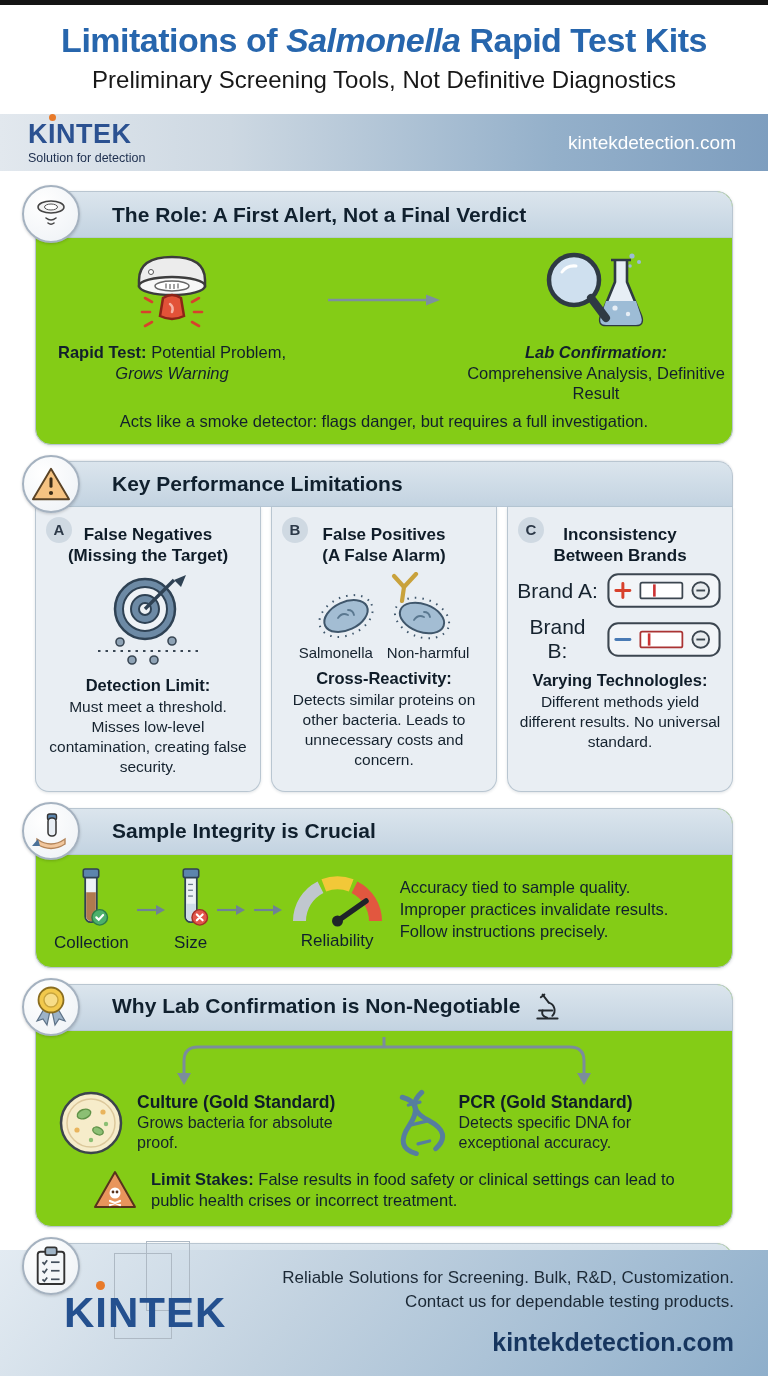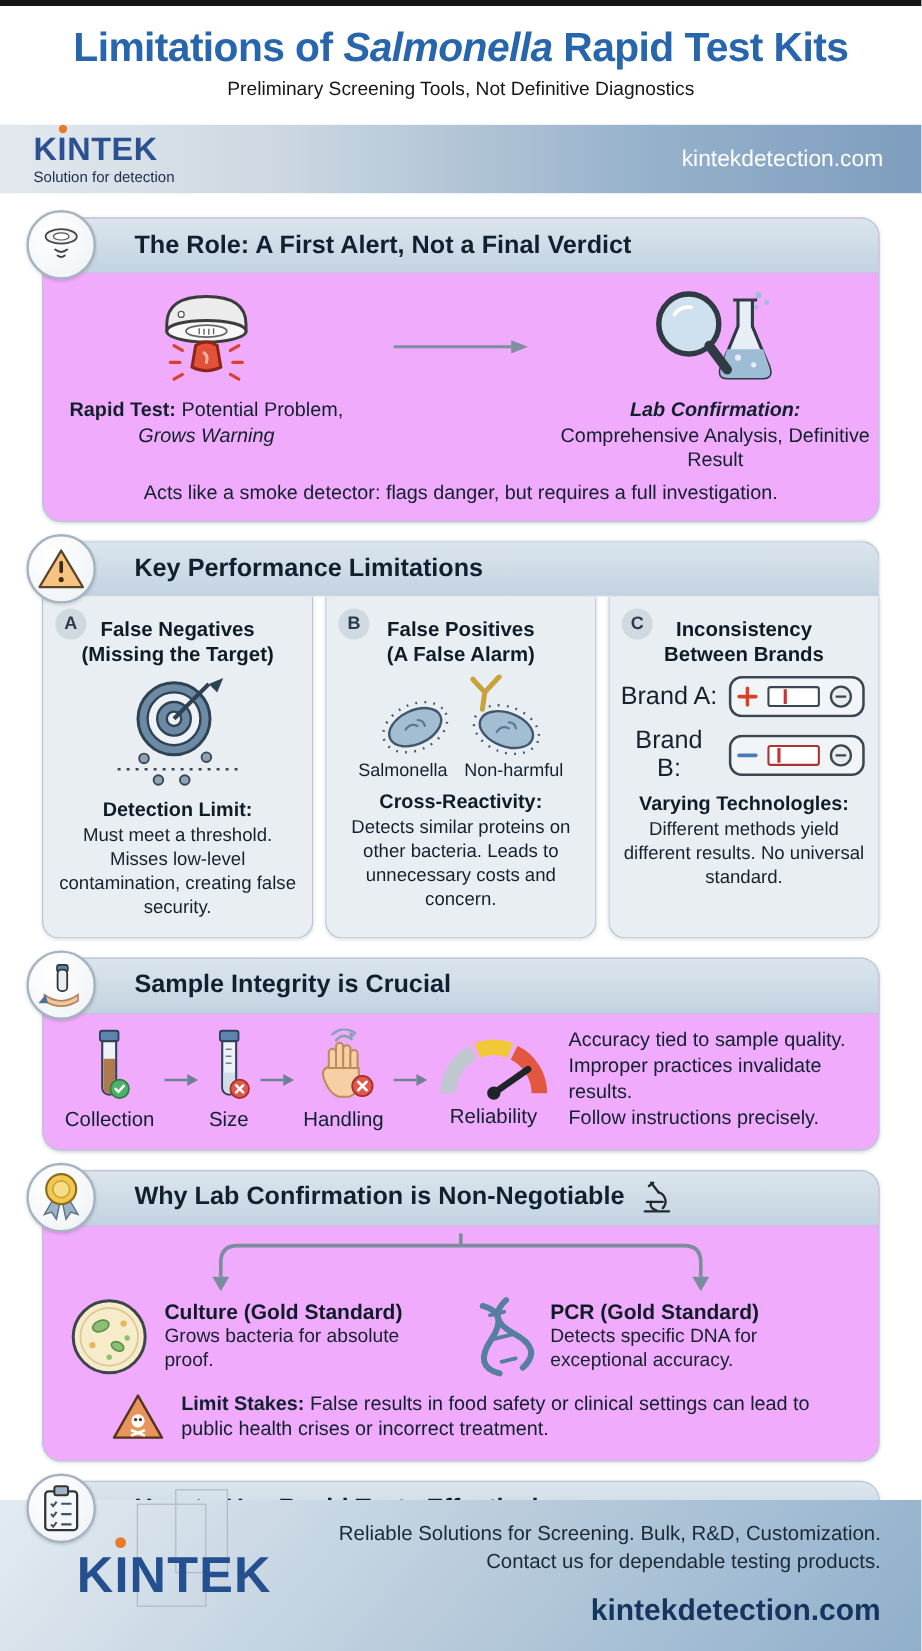--- a/index.html
+++ b/index.html
@@ -4,35 +4,35 @@
 <style>
   * { margin:0; padding:0; box-sizing:border-box; }
   body { font-family:"Liberation Sans", sans-serif; background:#ffffff; }
   .page { width:768px; height:1376px; position:relative; overflow:hidden; background:#ffffff; }
   .topline { height:5px; background:#141414; }
 
   
   .top { text-align:center; padding:16px 10px 10px; }
   .title { font-size:34px; font-weight:bold; color:#2766ad; letter-spacing:-.5px; }
   .title i { font-style:italic; }
-  .subtitle { font-size:16px; color:#181818; margin-top:6px; font-weight:400; }
+  .subtitle { font-size:24px; color:#181818; margin-top:6px; font-weight:400; }
 
   
   .brandbar { height:57px; margin-top:10px; display:flex; align-items:center; justify-content:space-between;
     padding:0 32px 0 28px;
     background:linear-gradient(90deg,#e2e8ee 0%,#cdd8e2 30%,#94b0ca 72%,#7e9ebf 100%); }
   .b-logo { font-size:27px; font-weight:bold; color:#2b5191; letter-spacing:.5px; line-height:1; position:relative; display:inline-block; }
   .logo-dot { position:absolute; top:-7px; left:21px; width:7px; height:7px; border-radius:50%; background:#e87a2a; }
   .b-tag { font-size:12.5px; color:#203150; margin-top:3px; }
   .b-site { color:#ffffff; font-size:19px; }
 
   
   main { padding-top:20px; }
   .card { position:relative; margin:0 35px 16px; border:1px solid #b9c6d1; border-radius:16px;
-          background:#f0abfc; box-shadow:0 1px 3px rgba(40,60,80,.18); }
+          background:#84cc16; box-shadow:0 1px 3px rgba(40,60,80,.18); }
   .card-head { display:flex; align-items:center; height:46px; padding-left:76px;
           background:linear-gradient(#dbe5ed,#c3d3e1); border-radius:15px 15px 0 0; border-bottom:1px solid #b7c7d5; }
   .card-head h2 { font-size:21px; font-weight:bold; color:#10202e; }
   .badge { position:absolute; top:-7px; left:-14px; width:58px; height:58px; border-radius:50%;
           background:radial-gradient(circle at 35% 30%,#ffffff,#edf1f5); border:2px solid #a5b2c0;
           display:flex; align-items:center; justify-content:center; box-shadow:0 1px 3px rgba(0,0,0,.18); z-index:2; }
 
   
   .role-row { display:flex; justify-content:center; align-items:flex-start; gap:18px; padding-top:8px; }
   .role-col { width:300px; text-align:center; }
@@ -332,38 +332,20 @@
               <circle cx="26" cy="52" r="8" fill="#e2574b" stroke="#a33027" stroke-width="1.5"></circle>
               <path d="M23 49 l6 6 M29 49 l-6 6" stroke="#fff" stroke-width="2.2" stroke-linecap="round"></path>
             </svg>
           </span>
           <div class="step-label">Size</div>
         </div>
         <span><svg width="30" height="12" viewBox="0 0 30 12">
               <line x1="1" y1="6" x2="20" y2="6" stroke="#6f8296" stroke-width="2.2"></line>
               <polygon points="20,1 29,6 20,11" fill="#6f8296"></polygon>
             </svg></span>
-        <div class="step">
-          <span>
-            <svg width="52" height="62" viewBox="0 0 52 62">
-              <path d="M20 10 q6 -7 13 -1 M17 5 q9 -8 19 -1" stroke="#8aa0b4" stroke-width="2" fill="none" stroke-linecap="round"></path>
-              <path d="M31 3 l5 2 -4 4 Z" fill="#8aa0b4"></path>
-              <g fill="#f6cfa4" stroke="#bb8b5b" stroke-width="1.7" stroke-linejoin="round">
-                <path d="M14 36 V20 a3 3 0 0 1 6 0 V34"></path>
-                <path d="M20 34 V15 a3 3 0 0 1 6 0 V34"></path>
-                <path d="M26 34 V17 a3 3 0 0 1 6 0 V35"></path>
-                <path d="M32 36 V21 a3 3 0 0 1 6 0 V38"></path>
-                <path d="M14 32 q-7 2 -4 10 q4 12 12 15 h9 q8 -3 8 -13 V33 l-25 0 Z"></path>
-              </g>
-              <circle cx="42" cy="48" r="8.5" fill="#e2574b" stroke="#a33027" stroke-width="1.5"></circle>
-              <path d="M38.5 44.5 l7 7 M45.5 44.5 l-7 7" stroke="#fff" stroke-width="2.2" stroke-linecap="round"></path>
-            </svg>
-          </span>
-          <div class="step-label">Handling</div>
-        </div>
         <span><svg width="30" height="12" viewBox="0 0 30 12">
               <line x1="1" y1="6" x2="20" y2="6" stroke="#6f8296" stroke-width="2.2"></line>
               <polygon points="20,1 29,6 20,11" fill="#6f8296"></polygon>
             </svg></span>
         <div class="step">
           <span>
             <svg width="95" height="58" viewBox="0 0 95 58">
               <path d="M9.5 52 A38 38 0 0 1 30.5 18.2" stroke="#c0c7ce" stroke-width="13" fill="none"></path>
               <path d="M33.8 16.4 A38 38 0 0 1 61.2 16.4" stroke="#f2c838" stroke-width="13" fill="none"></path>
               <path d="M64.5 18.2 A38 38 0 0 1 85.5 52" stroke="#e2573f" stroke-width="13" fill="none"></path>

